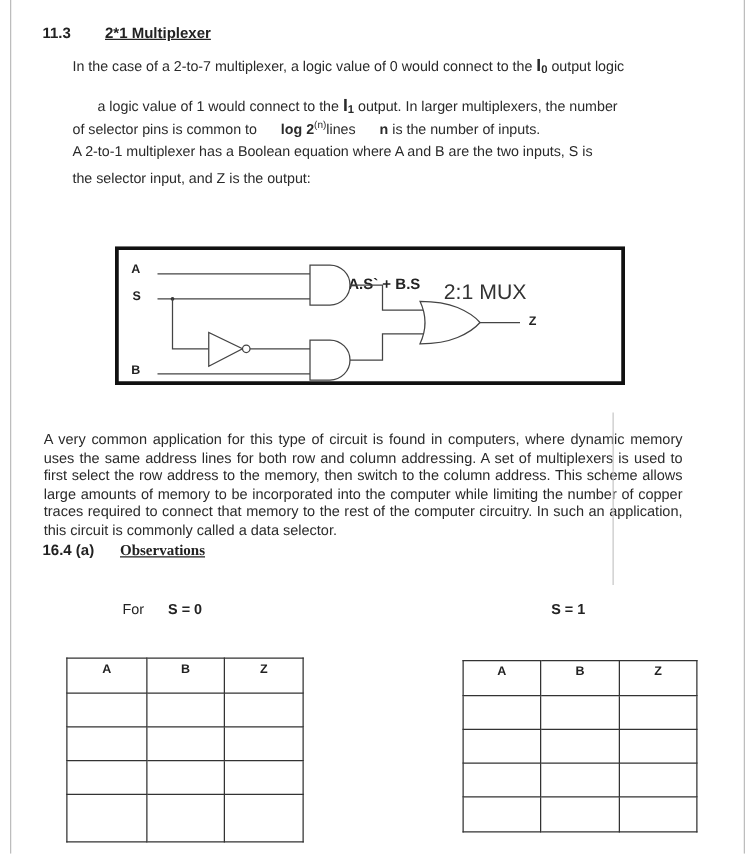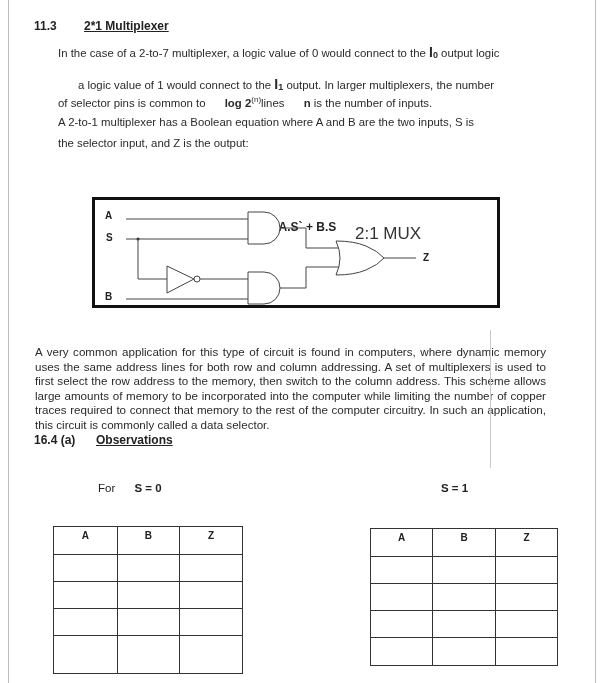--- a/index.html
+++ b/index.html
@@ -76,21 +76,21 @@
   <div class="abs" style="left:14px;top:35px;font-size:10px;font-weight:bold;">S</div>
   <div class="abs" style="left:13px;top:94px;font-size:10px;font-weight:bold;">B</div>
   <div class="abs" style="left:331px;top:55px;font-size:10px;font-weight:bold;">Z</div>
   <div class="abs" style="left:263px;top:27px;font-size:17px;color:#333;">2:1 MUX</div>
 </div>
 
 <div class="abs justify" style="left:35px;top:345px;">A very common application for this type of circuit is found in computers, where dynamic memory uses the same address lines for both row and column addressing. A set of multiplexers is used to first select the row address to the memory, then switch to the column address. This scheme allows large amounts of memory to be incorporated into the computer while limiting the number of copper traces required to connect that memory to the rest of the computer circuitry. In such an application, this circuit is commonly called a data selector.</div>
 <div class="vline"></div>
 
 <div class="abs hdr" style="left:34px;top:433px;">16.4 (a)</div>
-<div class="abs hdr u" style="left:96px;top:433px;">Observations</div>
+<div class="abs hdr u" style="left:96px;top:433px;font-family:Liberation Serif, serif;">Observations</div>
 
 <div class="abs" style="left:98px;top:482px;font-size:11.5px;">
   <span>For </span><span class="b">S = 0</span>
 </div>
 <div class="abs" style="left:441px;top:482px;font-size:11.5px;font-weight:bold;">S = 1</div>
 
 <table class="tt" style="left:53px;top:526px;width:190px;">
   <tbody>
       <tr>
     <th style="width:63px;">A</th>

